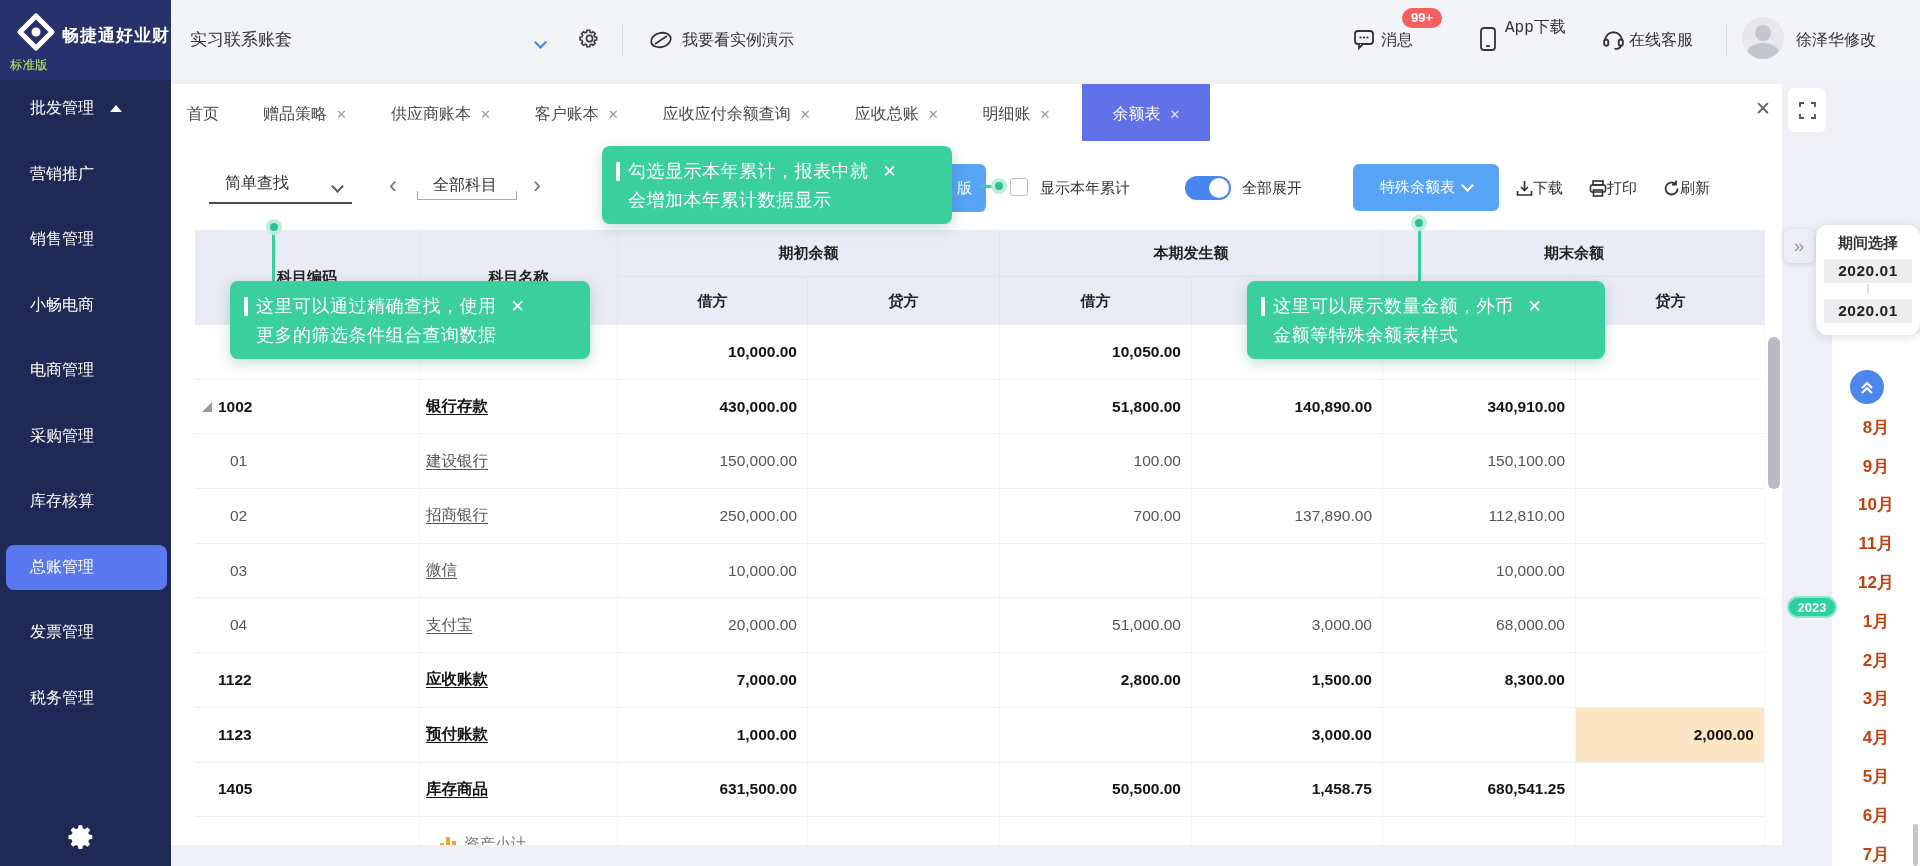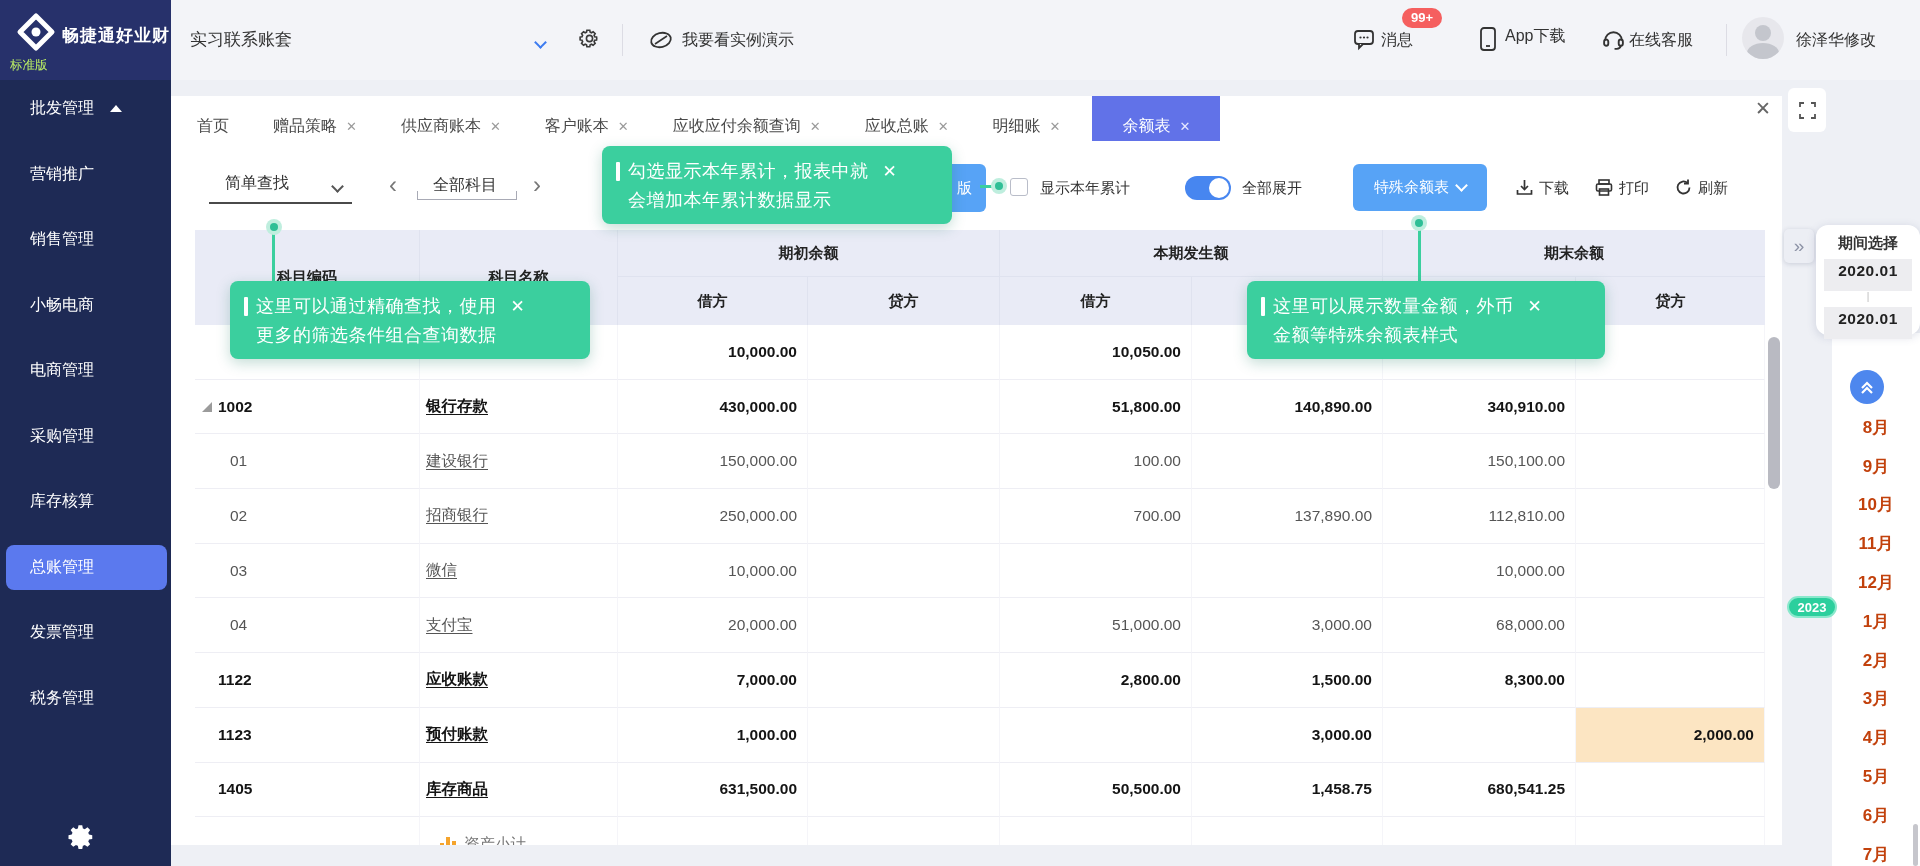--- a/index.html
+++ b/index.html
@@ -30,40 +30,40 @@
   .topbar{position:absolute;left:171px;top:0;width:1749px;height:80px;background:#f3f4f8;}
   .tb-text{position:absolute;font-size:16px;color:#333;line-height:24px;}
   .chev{display:inline-block;width:9px;height:9px;border-right:2px solid currentColor;border-bottom:2px solid currentColor;transform:rotate(45deg);}
   .vdiv{position:absolute;width:1px;height:32px;background:#dcdce4;top:24px;}
   .badge{position:absolute;background:#f55f5f;color:#fff;font-size:13px;font-weight:bold;border-radius:11px;padding:2px 9px;line-height:16px;}
   .avatar{position:absolute;width:42px;height:42px;border-radius:50%;background:#e7e7ec;overflow:hidden;}
   .avatar .head{position:absolute;left:13px;top:8px;width:16px;height:16px;border-radius:50%;background:#c4c6cd;}
   .avatar .body{position:absolute;left:5px;top:26px;width:32px;height:20px;border-radius:50% 50% 0 0;background:#c4c6cd;}
 
   
-  .tabbar{position:absolute;left:171px;top:96px;width:1611px;height:61px;background:#fff;display:flex;align-items:stretch;padding-left:26px;overflow:hidden;}
+  .tabbar{position:absolute;left:171px;top:84px;width:1611px;height:61px;background:#fff;display:flex;align-items:stretch;padding-left:16px;overflow:hidden;}
   .tab{display:flex;align-items:center;margin-right:44px;font-size:16px;color:#4a4a4a;cursor:pointer;white-space:nowrap;}
   .tab .x{margin-left:9px;font-size:13px;color:#9a9a9a;}
   .tab.active{background:var(--tab-blue);color:#fff;padding:0 30px;margin-left:-12px;margin-right:32px;}
   .tab.active .x{color:#e6e9ff;}
   .closeall{position:absolute;left:1750px;top:96px;width:26px;height:26px;font-size:19px;color:#666;text-align:center;line-height:26px;cursor:pointer;}
   .fsbox{position:absolute;left:1788px;top:88px;width:38px;height:44px;background:#fff;border-radius:6px;display:flex;align-items:center;justify-content:center;cursor:pointer;}
 
   
   .content{position:absolute;left:171px;top:141px;width:1611px;height:704px;background:#fff;overflow:hidden;}
   .tl-text{position:absolute;font-size:16px;color:#333;}
   .underline{position:absolute;height:2px;background:#4a4a4a;}
   .scope-bracket{position:absolute;border-left:1px solid #a8aab5;border-right:1px solid #a8aab5;border-bottom:1px solid #a8aab5;height:9px;}
   .nav-arrow{position:absolute;font-size:24px;color:#777;line-height:24px;cursor:pointer;}
   .checkbox{position:absolute;width:18px;height:18px;background:#fff;border:1.5px solid #b9bdc9;border-radius:3px;cursor:pointer;}
   .toggle{position:absolute;width:46px;height:24px;border-radius:12px;background:var(--toggle-blue);cursor:pointer;}
   .toggle .knob{position:absolute;right:2px;top:2px;width:20px;height:20px;border-radius:50%;background:#fff;}
   .btn-blue{position:absolute;background:var(--btn-blue);color:#fff;border-radius:6px;display:flex;align-items:center;justify-content:center;font-size:15px;cursor:pointer;gap:8px;}
   .actions{position:absolute;display:flex;gap:26px;align-items:center;}
-  .action{display:flex;gap:6px;font-size:15px;color:#333;cursor:pointer;}
+  .action{display:flex;align-items:center;font-size:15px;color:#333;cursor:pointer;}
 
   
   .thead{position:absolute;left:24px;top:89px;width:1570px;display:grid;
     grid-template-columns:225px 198px 190px 192px 192px 191px 193px 189px;
     grid-template-rows:47px 48px;background:var(--hdr-bg);font-weight:bold;font-size:15px;color:#222;}
   .hc{display:flex;align-items:center;justify-content:center;border-right:1px solid var(--line);}
   .code-h{grid-column:1;grid-row:1/3;}
   .name-h{grid-column:2;grid-row:1/3;}
   .grp{border-bottom:1px solid var(--line);}
   .g1{grid-column:3/5;grid-row:1;} .g2{grid-column:5/7;grid-row:1;} .g3{grid-column:7/9;grid-row:1;border-right:none;}
@@ -95,21 +95,21 @@
   .connh{position:absolute;height:3px;background:var(--green);z-index:25;}
   .dot{position:absolute;width:16px;height:16px;border-radius:50%;background:#bfeede;z-index:26;display:flex;align-items:center;justify-content:center;}
   .dot i{width:8px;height:8px;border-radius:50%;background:#2fbf96;display:block;}
   .partial-btn{position:absolute;left:790px;top:164px;width:196px;height:48px;background:var(--btn-blue);color:#fff;border-radius:6px;display:flex;align-items:center;justify-content:flex-end;padding-right:14px;font-size:15px;z-index:5;}
 
   
   .rstrip{position:absolute;left:1832px;top:333px;width:88px;height:533px;background:#fff;}
   .collapse-btn{position:absolute;left:1784px;top:229px;width:30px;height:34px;background:#eceef4;border-radius:5px;box-shadow:0 1px 5px rgba(40,50,90,.18);color:#8d93a6;font-size:19px;display:flex;align-items:center;justify-content:center;cursor:pointer;z-index:4;}
   .period-card{position:absolute;left:1816px;top:225px;width:104px;height:110px;background:#fff;border-radius:12px;box-shadow:0 2px 10px rgba(60,70,120,.18);z-index:5;}
   .period-title{text-align:center;font-weight:bold;font-size:15px;color:#333;margin-top:9px;}
-  .period-box{margin:6px 8px 0 8px;height:32px;background:#ededf0;font-weight:bold;font-size:15.5px;color:#222;text-align:center;line-height:24px;letter-spacing:.5px;cursor:pointer;}
+  .period-box{margin:6px 8px 0 8px;height:24px;background:#ededf0;font-weight:bold;font-size:15.5px;color:#222;text-align:center;line-height:24px;letter-spacing:.5px;cursor:pointer;}
   .period-sep{text-align:center;color:#bbb;font-size:10px;line-height:8px;height:8px;margin-top:2px;}
   .up-circle{position:absolute;left:1850px;top:370px;width:34px;height:34px;border-radius:50%;background:#4d87ee;display:flex;align-items:center;justify-content:center;cursor:pointer;z-index:3;}
   .months{position:absolute;left:1832px;top:408px;width:88px;z-index:2;}
   .month{height:38.8px;display:flex;align-items:center;justify-content:center;font-size:17px;font-weight:bold;color:#c2410c;cursor:pointer;}
   .year-badge{position:absolute;left:1787px;top:596px;width:50px;height:22px;background:#2ccf9d;border:2px solid #8ae8cc;border-radius:12px;color:#fff;font-weight:bold;font-size:13px;display:flex;align-items:center;justify-content:center;z-index:10;}
   .edge-scroll{position:absolute;left:1913px;top:824px;width:5px;height:42px;background:#c6c6cc;border-radius:3px;}
 </style>
 </head>
 <body>
 
@@ -195,21 +195,21 @@
     </span>
     <div class="tb-text abs" style="left:1210px;top:28px;">消息</div>
     <div class="badge" style="left:1231px;top:8px;">99+</div>
 
     <span class="abs" style="left:1306px;top:26px;">
       <svg width="22" height="26" viewBox="0 0 22 26" fill="none" stroke="#333" stroke-width="1.8">
           <rect x="4" y="2" width="14" height="22" rx="3"></rect>
           <path d="M9 20 L13 20"></path>
         </svg>
     </span>
-    <div class="tb-text abs" style="left:1334px;top:24px;">App下载</div>
+    <div class="tb-text abs" style="left:1334px;top:16px;font-family:Liberation Mono, monospace;">App下载</div>
 
     <span class="abs" style="left:1430px;top:26px;">
       <svg width="25" height="25" viewBox="0 0 24 24" fill="none" stroke="#333" stroke-width="1.8">
           <path d="M4 14 a8 8 0 0116 0"></path>
           <rect x="3" y="13" width="4" height="6" rx="2"></rect>
           <rect x="17" y="13" width="4" height="6" rx="2"></rect>
           <path d="M19 19 a4 4 0 01-4 3 h-2"></path>
         </svg>
     </span>
     <div class="tb-text abs" style="left:1458px;top:28px;">在线客服</div>
@@ -277,21 +277,21 @@
     <div class="scope-bracket" style="left:246px;top:50px;width:100px;"></div>
 
     <span class="checkbox" style="left:839px;top:37px;"></span>
     <div class="tl-text abs" style="left:869px;top:38px;font-size:15px;">显示本年累计</div>
 
     <span class="toggle" style="left:1014px;top:35px;">
         <span class="knob"></span>
       </span>
     <div class="tl-text abs" style="left:1071px;top:38px;font-size:15px;">全部展开</div>
 
-    <div class="btn-blue" style="left:1182px;top:23px;width:134px;height:47px;">
+    <div class="btn-blue" style="left:1182px;top:23px;width:146px;height:47px;">
       <span>特殊余额表</span>
       <span class="chev" style="margin-top:-4px;"></span>
     </div>
 
     <div class="actions" style="left:1345px;top:24px;height:46px;">
       <span class="action">
         <svg width="17" height="17" viewBox="0 0 17 17" fill="none" stroke="#333" stroke-width="1.7">
             <path d="M8.5 1 V10"></path>
             <path d="M5 7 L8.5 10.5 L12 7"></path>
             <path d="M1.5 11 V15 H15.5 V11"></path>

